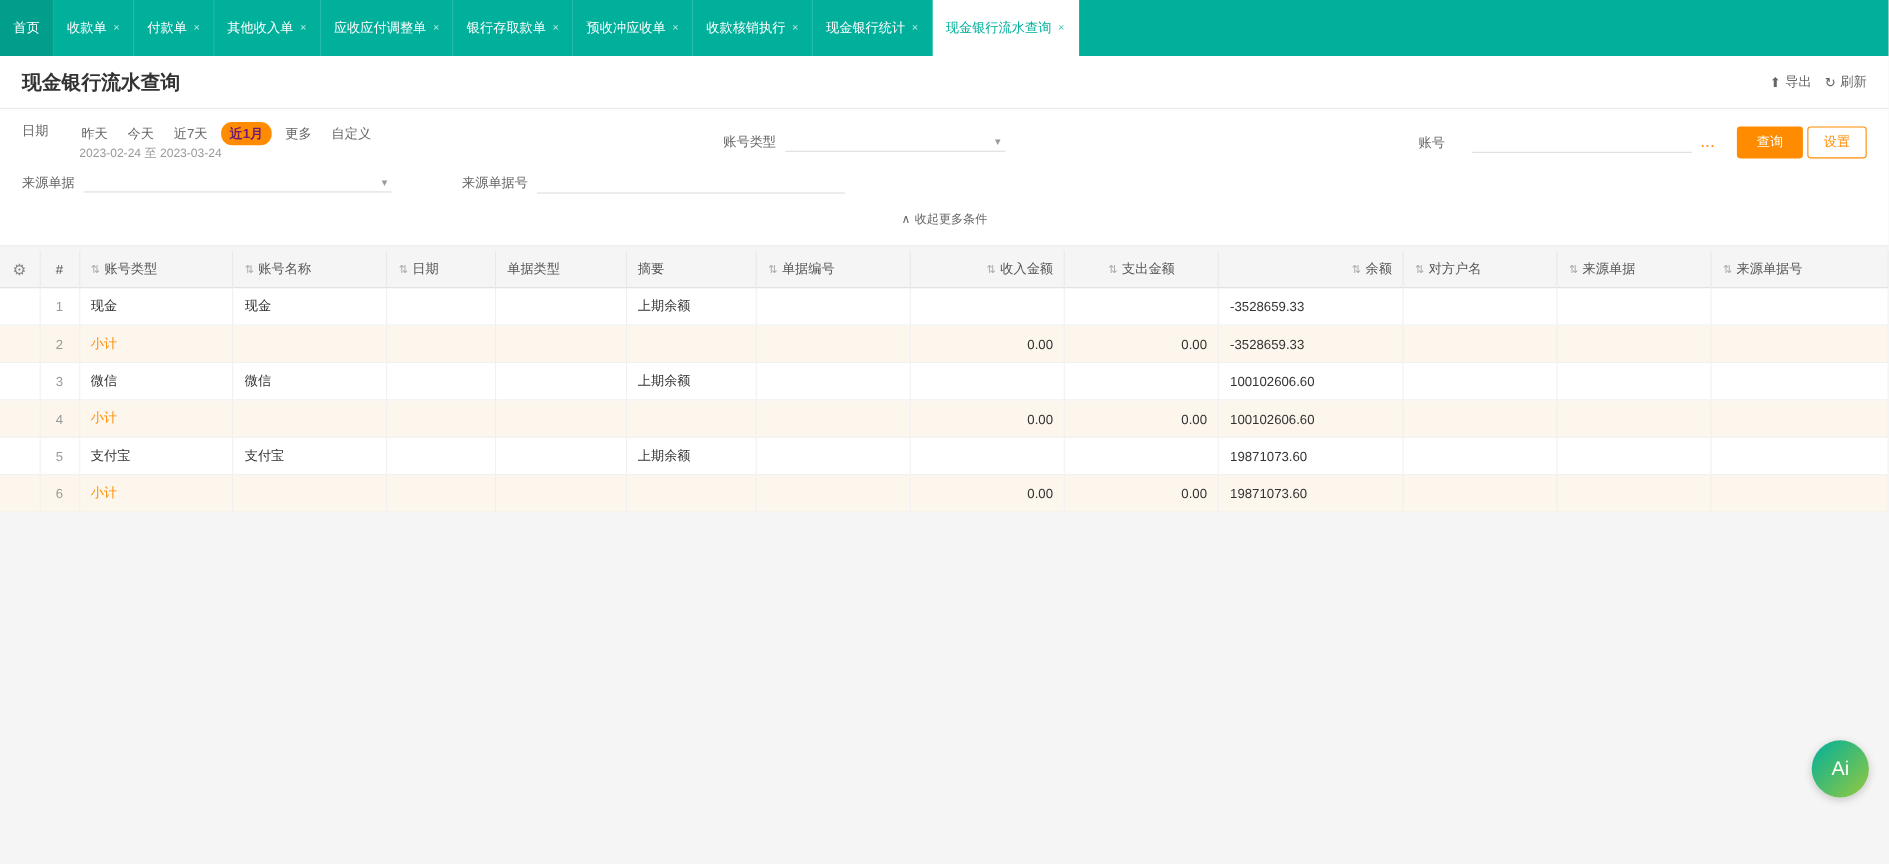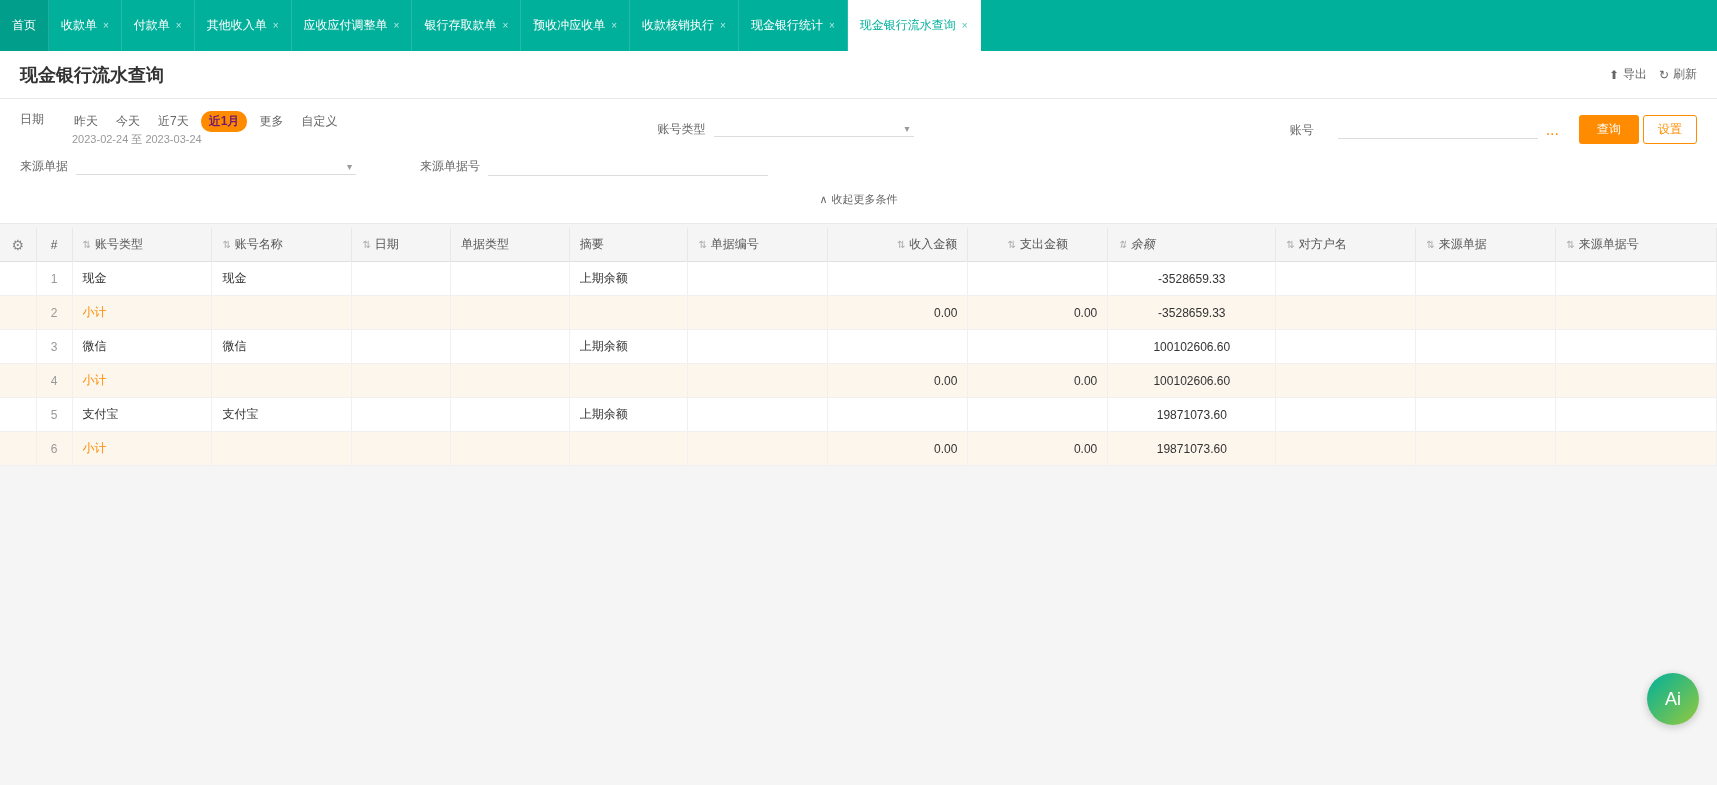--- a/index.html
+++ b/index.html
@@ -201,21 +201,21 @@
       padding: 8px 10px;
       font-size: 12px;
       color: #333;
       border-right: 1px solid #f0f0f0;
       white-space: nowrap;
     }
     tbody td.number {
       text-align: right;
     }
     tbody td.balance {
-      text-align: center;
+      text-align: left;
       color: #333;
     }
     tbody td.index {
       color: #999;
       text-align: center;
     }
     tbody td.subtotal-label {
       color: #ff8c00;
     }
     .gear-icon { font-size: 14px; color: #888; cursor: pointer; }
@@ -383,21 +383,21 @@
         <th>摘要</th>
         <th class="sortable">
           <span class="sort-icon">⇅</span>单据编号
         </th>
         <th class="sortable" style="text-align:right;">
           <span class="sort-icon">⇅</span>收入金额
         </th>
         <th class="sortable" style="text-align:center;">
           <span class="sort-icon">⇅</span>支出金额
         </th>
-        <th class="sortable" style="text-align:left;font-style:italic;">
+        <th class="sortable" style="text-align:right;">
           <span class="sort-icon">⇅</span>余额
         </th>
         <th class="sortable">
           <span class="sort-icon">⇅</span>对方户名
         </th>
         <th class="sortable">
           <span class="sort-icon">⇅</span>来源单据
         </th>
         <th class="sortable">
           <span class="sort-icon">⇅</span>来源单据号

